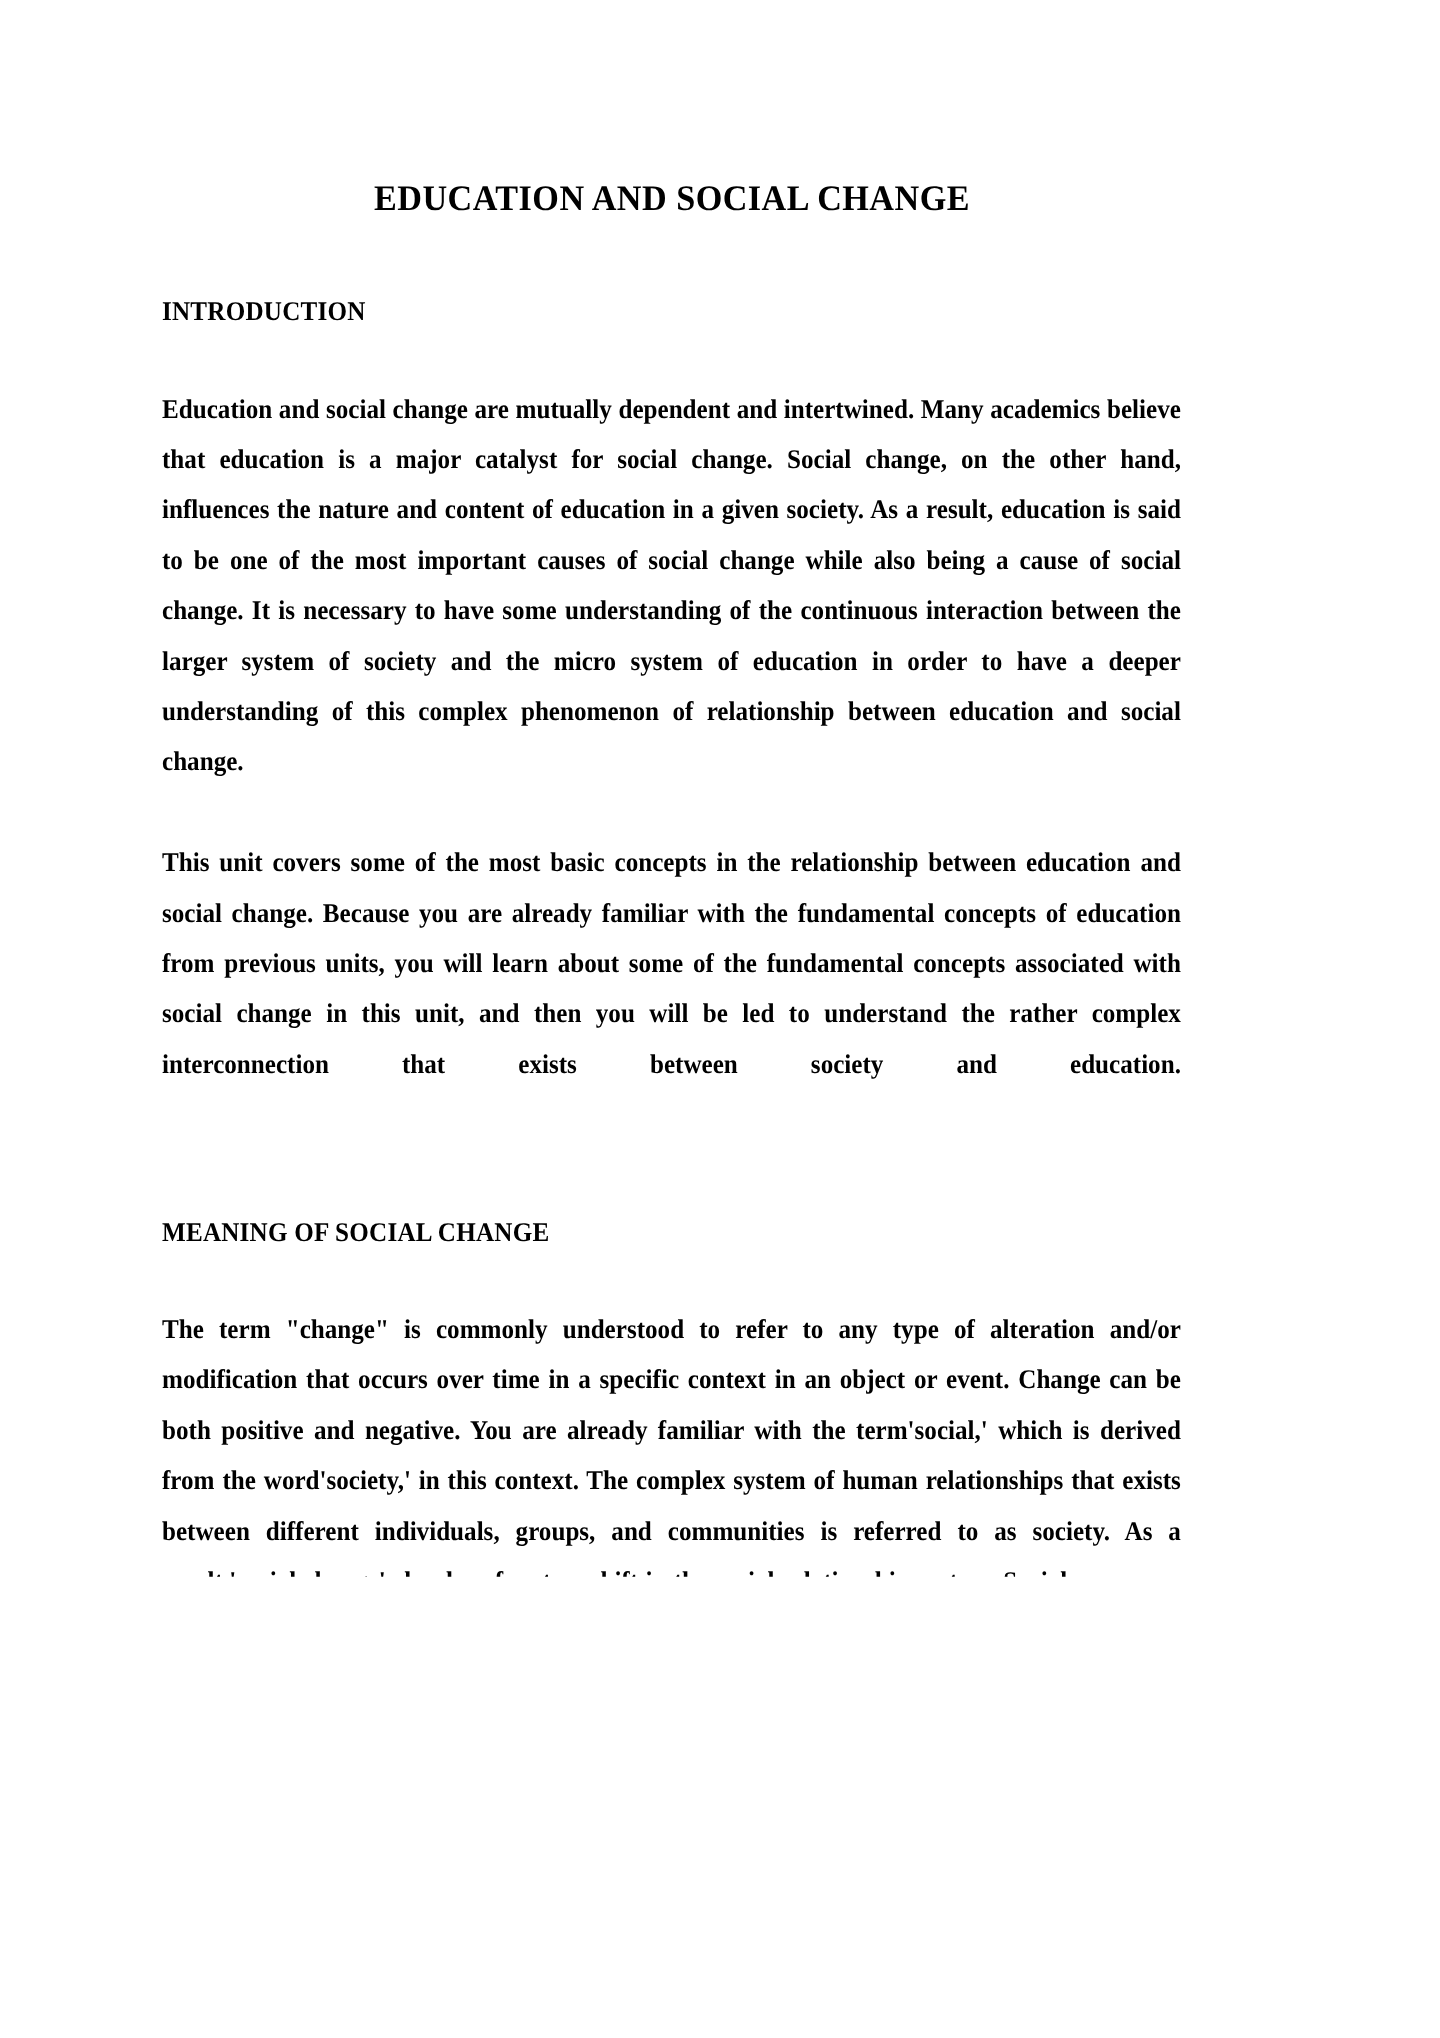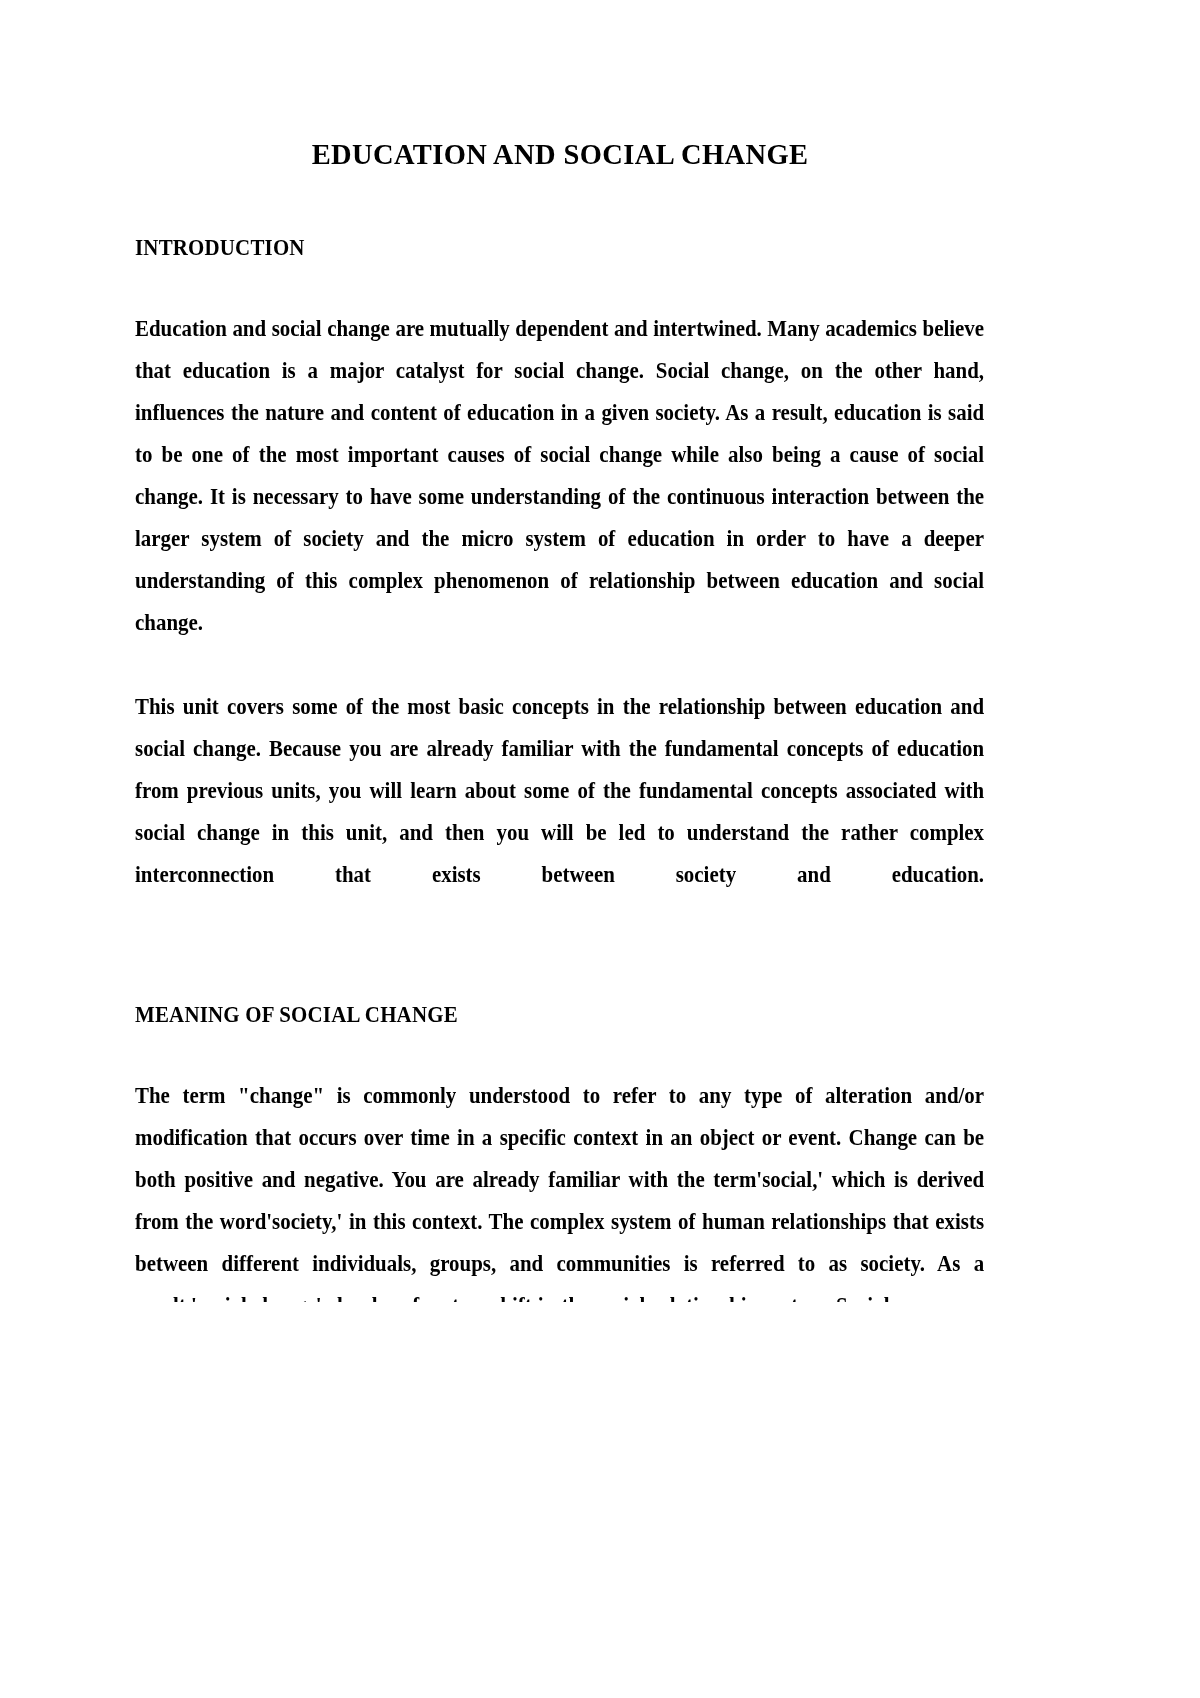--- a/index.html
+++ b/index.html
@@ -9,21 +9,21 @@
     background: #ffffff;
   }
   body {
     font-family: "Liberation Serif", "DejaVu Serif", serif;
     color: #000000;
   }
   .page {
     position: relative;
     width: 1200px;
     height: 1298px;
-    margin: 4px auto;
+    margin: 16px auto;
     background: #ffffff;
     box-sizing: border-box;
     overflow: hidden;
   }
   .content {
     position: absolute;
     left: 135px;
     top: 0;
     width: 850px;
   }

